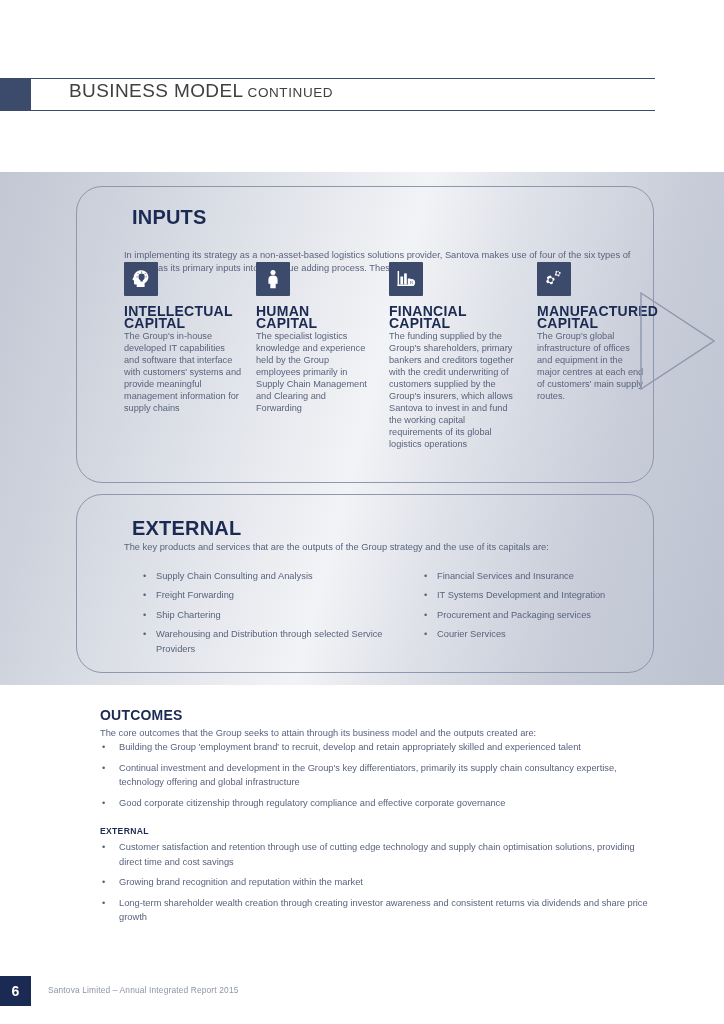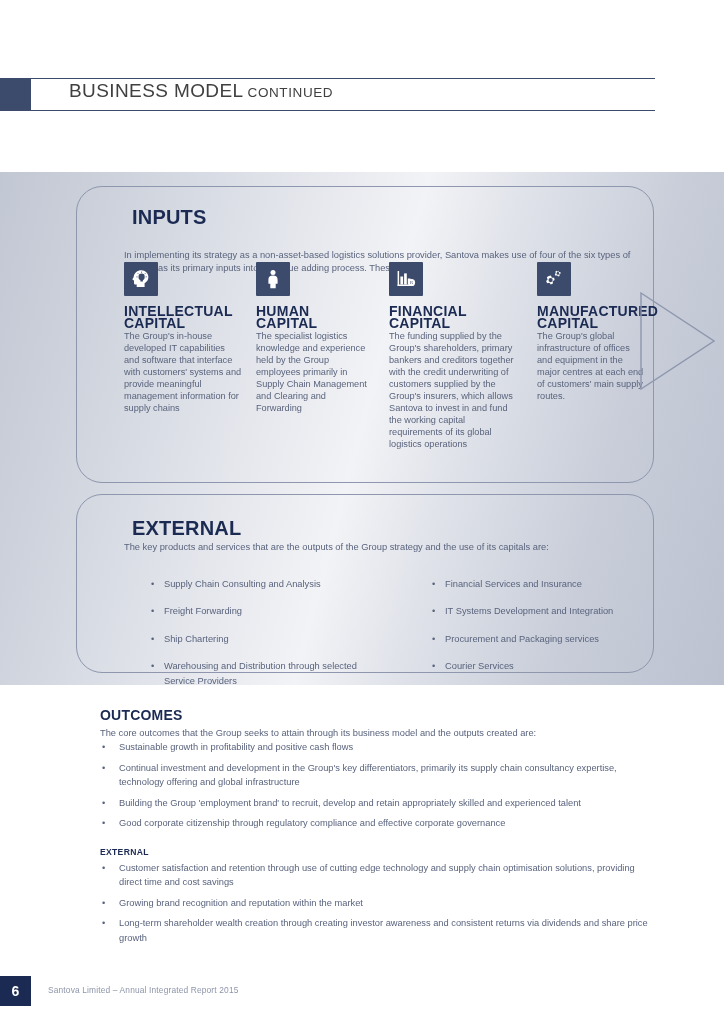--- a/index.html
+++ b/index.html
@@ -159,21 +159,21 @@
     font-size: 9.3px;
     line-height: 15.3px;
     color: #59637d;
     list-style: none;
     margin: 0;
     padding: 0;
   }
   .out-list li {
     position: relative;
     padding-left: 14px;
-    margin: 12px;
+    margin: 4px;
   }
   .out-list li::before {
     content: "\2022";
     position: absolute;
     left: 1px;
     top: 0;
     color: #59637d;
   }
 
   
@@ -355,23 +355,22 @@
     <li>IT Systems Development and Integration</li>
     <li>Procurement and Packaging services</li>
     <li>Courier Services</li>
   </ul>
 
 <div class="outcomes">
   <div class="outcomes-title">OUTCOMES</div>
   <div class="outcomes-intro">The core outcomes that the Group seeks to attain through its business model and the outputs created are:</div>
 
   <ul class="oc-list" id="internal-list">
-      <li>Sustainable growth in profitability and positive cash flows</li>
+      <li>Building the Group 'employment brand' to recruit, develop and retain appropriately skilled and experienced talent</li>
       <li>Continual investment and development in the Group's key differentiators, primarily its supply chain consultancy expertise, technology offering and global infrastructure</li>
-      <li>Building the Group 'employment brand' to recruit, develop and retain appropriately skilled and experienced talent</li>
       <li>Good corporate citizenship through regulatory compliance and effective corporate governance</li>
     </ul>
 
   <div class="sub-label">EXTERNAL</div>
   <ul class="oc-list" id="external-list">
       <li>Customer satisfaction and retention through use of cutting edge technology and supply chain optimisation solutions, providing direct time and cost savings</li>
       <li>Growing brand recognition and reputation within the market</li>
       <li>Long-term shareholder wealth creation through creating investor awareness and consistent returns via dividends and share price growth</li>
     </ul>
 </div>

